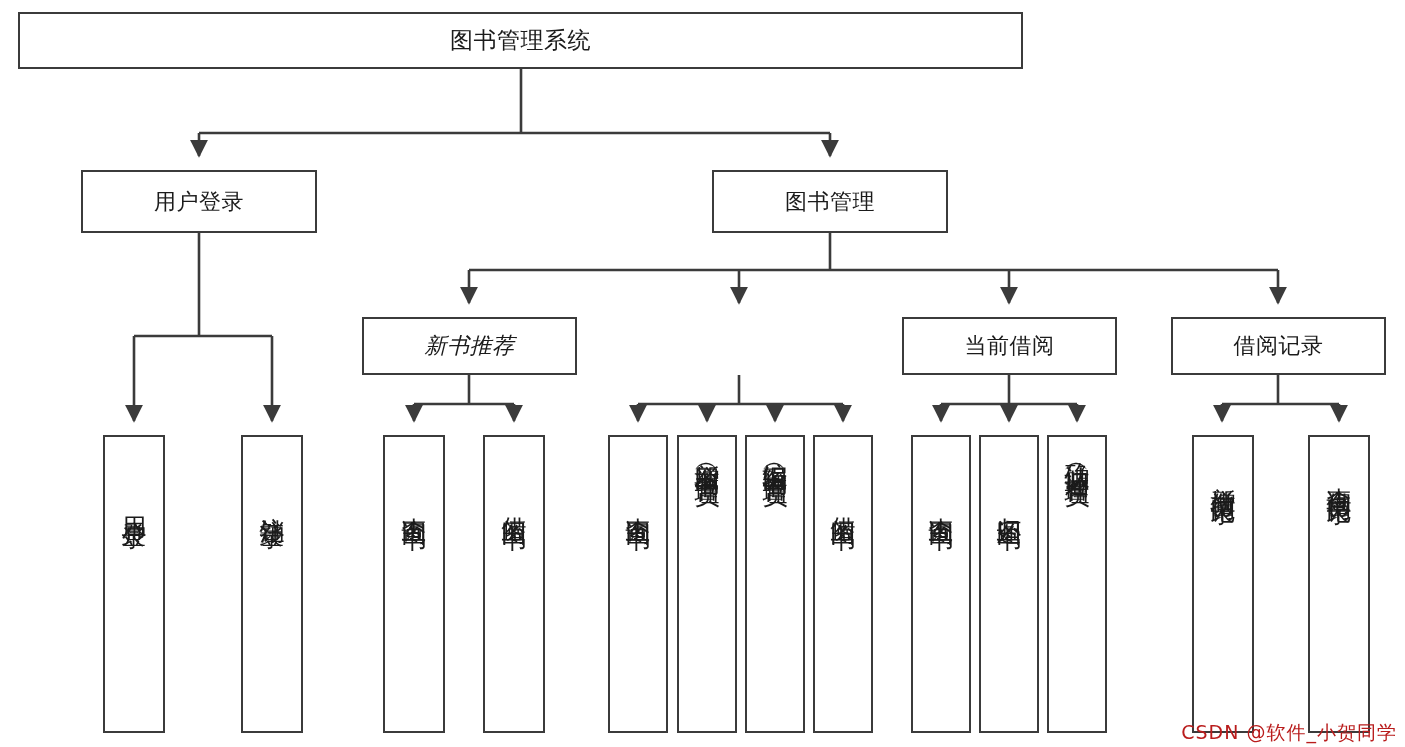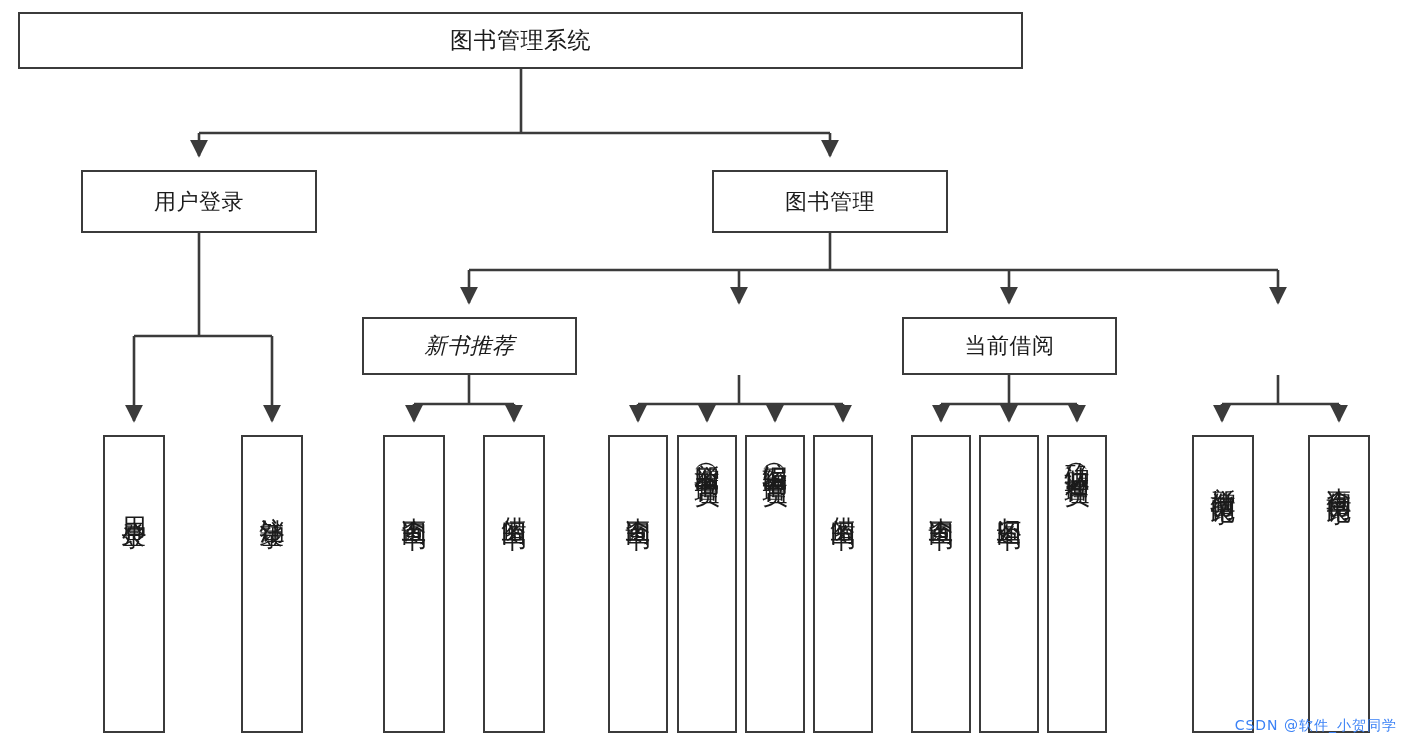--- a/index.html
+++ b/index.html
@@ -60,23 +60,23 @@
     writing-mode: vertical-rl;
     text-orientation: upright;
     font-size: 25px;
     line-height: 1.0;
     letter-spacing: 3px;
     white-space: nowrap;
   }
   .watermark {
     position: absolute;
     right: 8px;
-    bottom: 12px;
-    font-size: 14px;
-    color: #3b82f6;
+    bottom: 1px;
+    font-size: 19px;
+    color: #b91c1c;
     white-space: nowrap;
     letter-spacing: 1px;
   }
 </style>
 </head>
 <body>
 
 <div id="stage">
 
   <svg id="wires" viewBox="0 0 1405 747" xmlns="http://www.w3.org/2000/svg">
@@ -139,20 +139,23 @@
   <div class="node horiz" style="left:712px; top:170px; width:236px; height:63px;">
     <span class="lbl">图书管理</span>
   </div>
 
   <div class="node horiz" style="left:362px; top:317px; width:215px; height:58px;font-style:italic;">
     <span class="lbl">新书推荐</span>
   </div>
   <div class="node horiz" style="left:902px; top:317px; width:215px; height:58px;">
     <span class="lbl">当前借阅</span>
   </div>
+  <div class="node horiz" style="left:1171px; top:317px; width:215px; height:58px;">
+    <span class="lbl">借阅记录</span>
+  </div>
 
   <div class="node vert" style="left:103px; top:435px; width:62px; height:298px; padding-top:60px;">
     <span class="lbl">用户登录</span>
   </div>
   <div class="node vert" style="left:241px; top:435px; width:62px; height:298px; padding-top:60px;">
     <span class="lbl">注销登录</span>
   </div>
 
   <div class="node vert" style="left:383px; top:435px; width:62px; height:298px; padding-top:60px;">
     <span class="lbl">查询图书</span>

